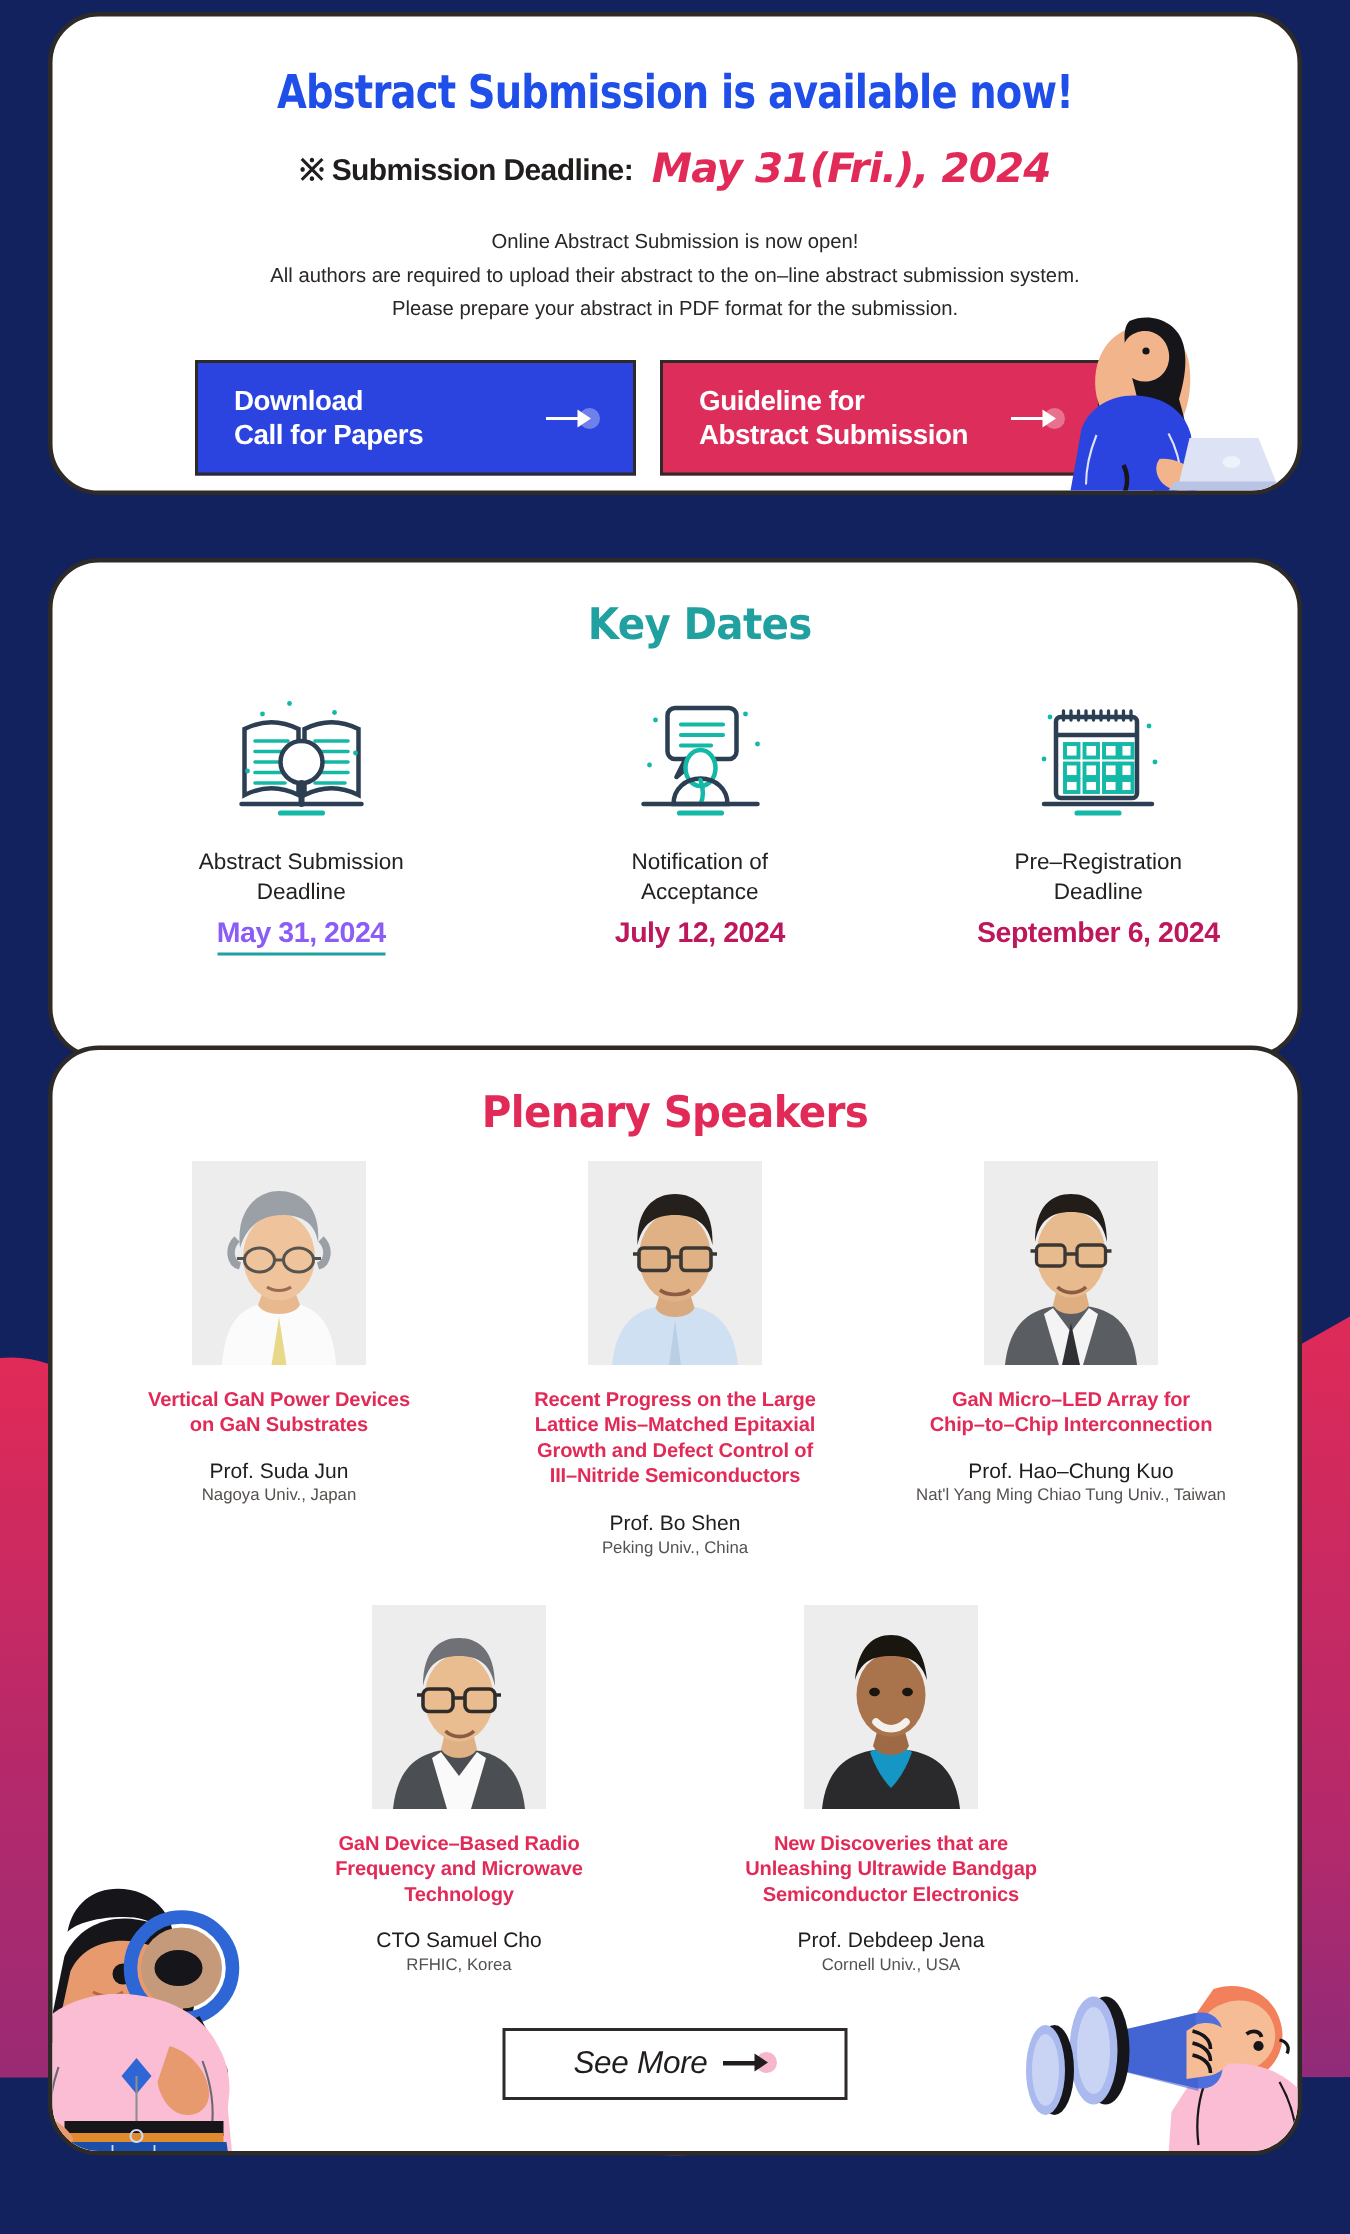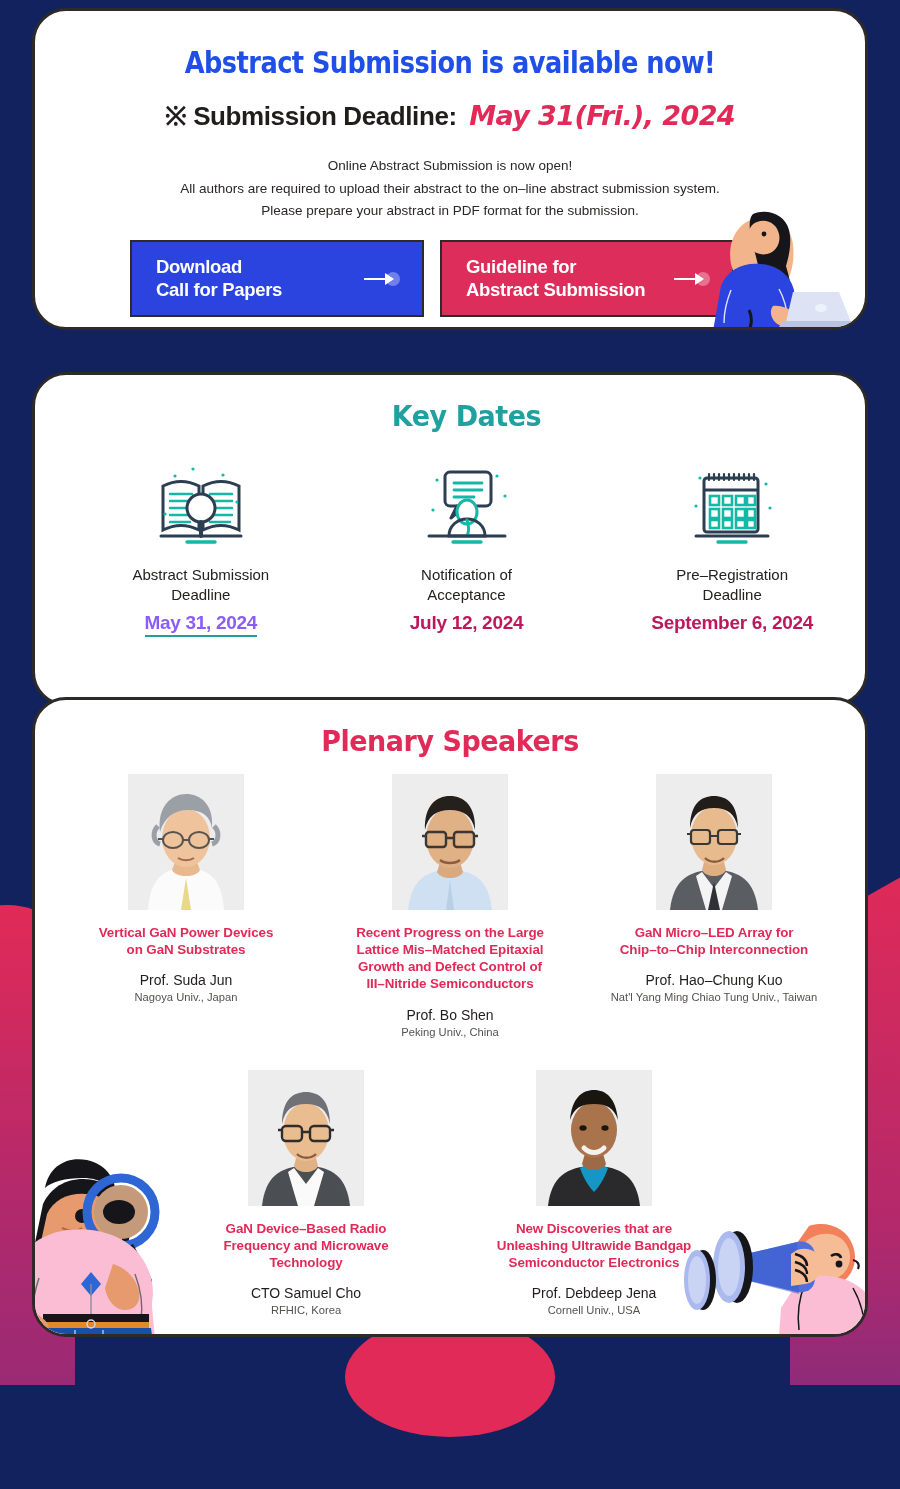--- a/index.html
+++ b/index.html
@@ -69,21 +69,21 @@
     font-stretch: condensed;
     transform: scaleX(0.92);
   }
 
   .deadline-row {
     margin-top: 17px;
     text-align: center;
     white-space: nowrap;
   }
   .deadline-label {
-    font-size: 26px;
+    font-size: 20px;
     font-weight: 700;
     color: #201d1c;
     letter-spacing: -0.4px;
     vertical-align: middle;
   }
   .deadline-value {
     font-size: 27px;
     font-weight: 800;
     color: #e12a57;
     letter-spacing: -0.6px;
@@ -174,21 +174,21 @@
     font-size: 15px; color: #24211f; line-height: 1.35; white-space: pre-line;
     margin-top: 4px;
   }
   .kd-date {
     margin-top: 6px; font-size: 19px; font-weight: 800; color: #be185d;
     letter-spacing: -0.3px; display: inline-block;
   }
   .kd-date.accent { color: #8b5cf6; border-bottom: 2.4px solid #21a0a0; padding-bottom: 1px; }
 
   
-  #card-speakers { top: 697px; height: 640px; overflow: hidden; }
+  #card-speakers { top: 697px; height: 740px; overflow: hidden; }
 
   .spk-grid {
     display: flex;
     justify-content: center;
     gap: 34px;
     margin-top: 16px;
   }
   .spk {
     width: 230px;
     text-align: center;

